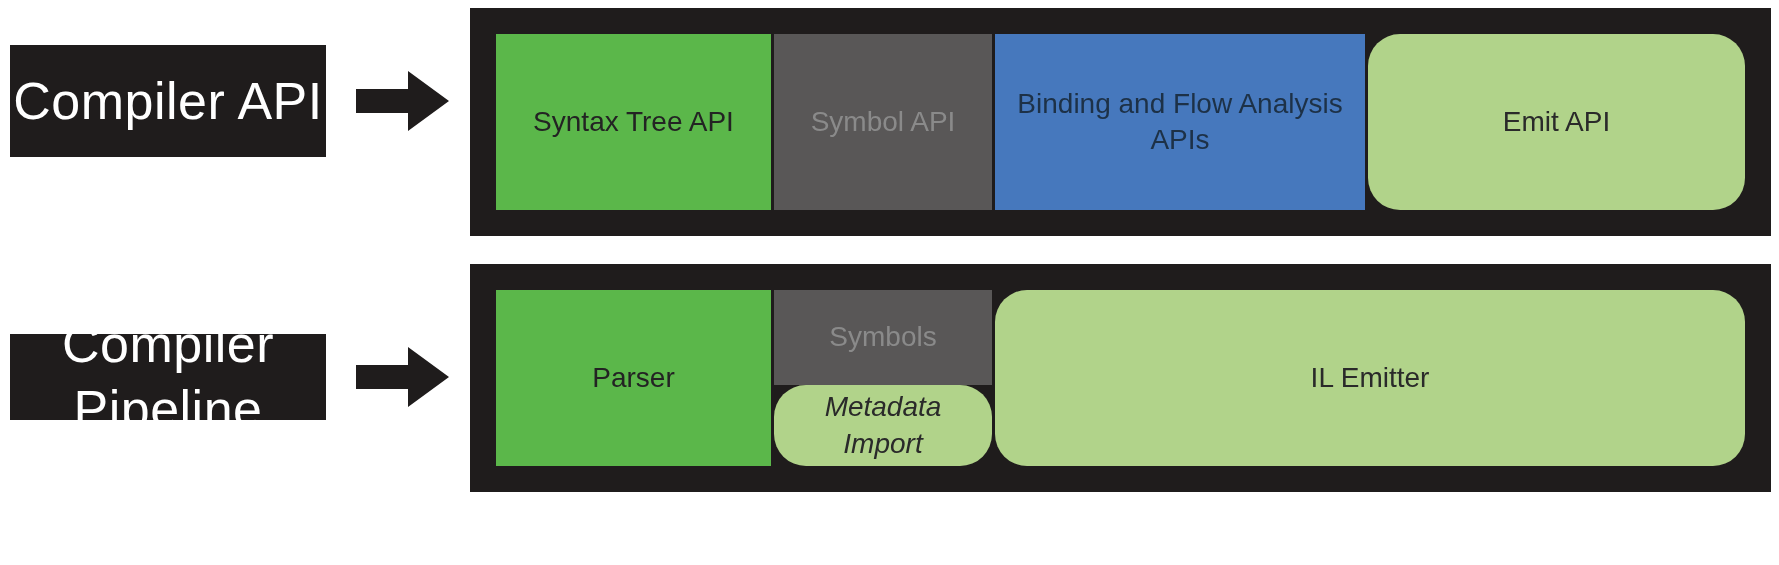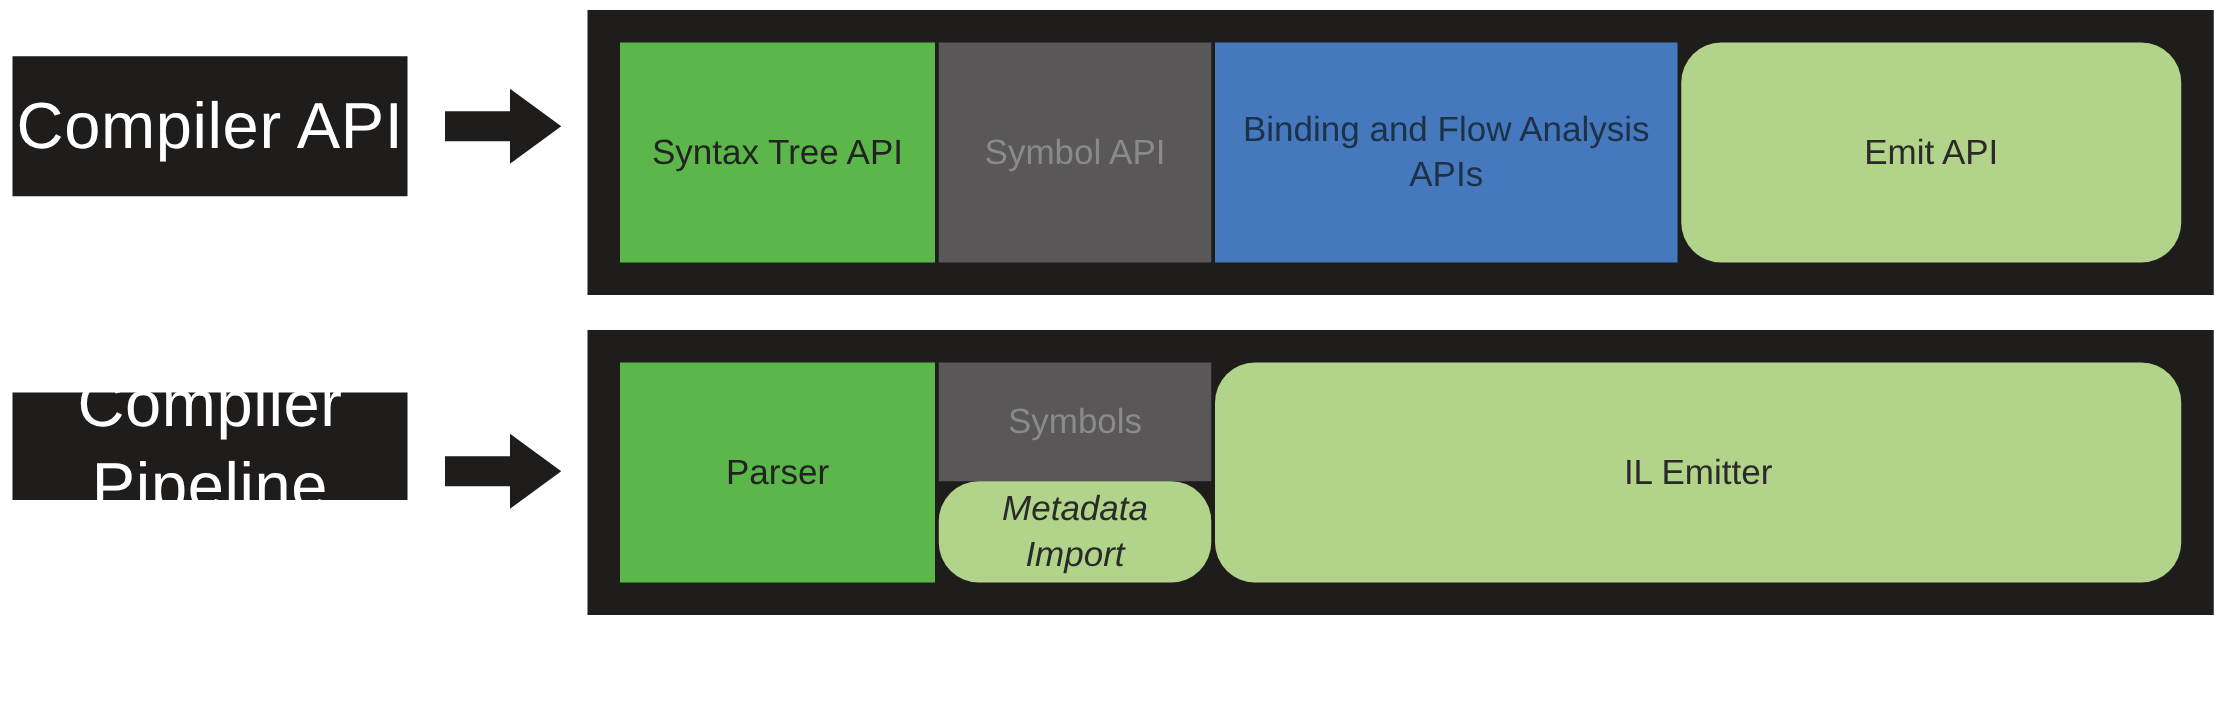--- a/index.html
+++ b/index.html
@@ -29,21 +29,21 @@
   }
   .label-box .label-text {
     font-size: 52px;
     font-weight: 300;
     letter-spacing: 0.5px;
     text-align: center;
     white-space: pre-line;
     line-height: 1.25;
   }
   .row1-label { top: 45px; height: 112px; }
-  .row2-label { top: 314px; height: 86px; }
+  .row2-label { top: 334px; height: 86px; }
 
   
   .arrow { position: absolute; left: 356px; width: 94px; height: 62px; }
   .arrow1 { top: 70px; }
   .arrow2 { top: 346px; }
   .arrow polygon { fill: var(--box-black, #1f1c1c); }
 
   
   .bar {
     position: absolute;
@@ -68,21 +68,21 @@
     font-size: 28px;
     white-space: pre-line;
     line-height: 1.3;
     padding: 0 8px;
   }
   .seg-green      { background: var(--green, #5bb74a);        color: var(--text-on-green, #232323); }
   .seg-gray       { background: var(--dark-gray, #595757);    color: var(--text-on-gray, #8a8a8a); }
   .seg-blue       { background: var(--blue, #4678bd);         color: var(--text-on-blue, #1d3147); }
   .seg-lightgreen { background: var(--light-green, #b1d38a);  color: var(--text-on-light-green, #2a2a2a); border-radius: 32px; }
 
-  .w-a { width: 252px; flex: 0 0 auto; }
+  .w-a { width: 275px; flex: 0 0 auto; }
   .w-b { width: 218px; flex: 0 0 auto; }
   .w-c { width: 370px; flex: 0 0 auto; }
   .w-d { flex: 1 1 auto; }
 
   .seg-col { display: flex; flex-direction: column; }
   .seg-col .top-part { height: 54%; }
   .seg-col .bottom-part { flex: 1 1 auto; font-style: italic; }
 </style>
 </head>
 <body>

